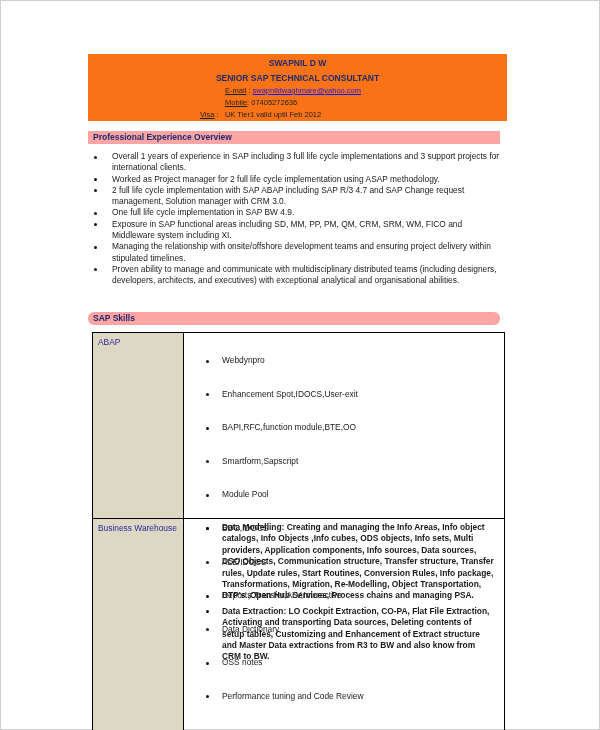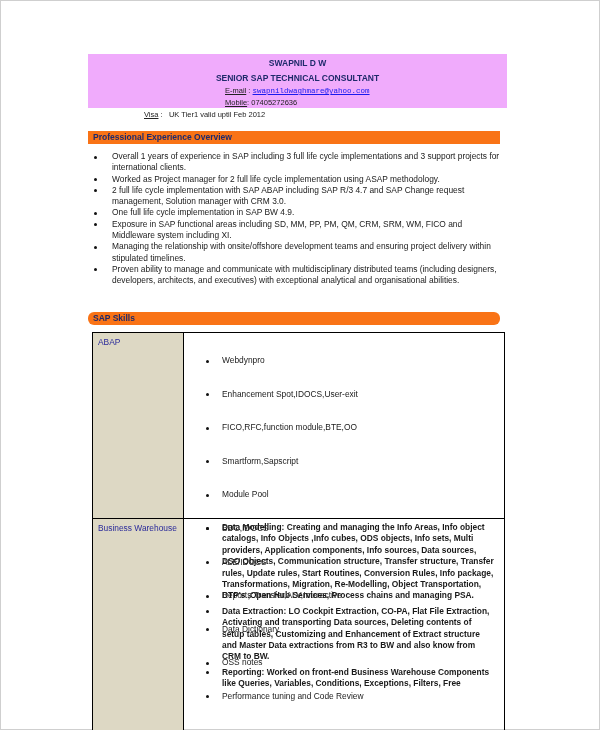--- a/index.html
+++ b/index.html
@@ -5,35 +5,35 @@
   html, body { margin: 0; padding: 0; }
   body {
     width: 600px; height: 730px; background: #ffffff; position: relative; overflow: hidden;
     font-family: "Liberation Sans", sans-serif; color: #111;
   }
   .page-frame {
     position: absolute; left: 0; top: 0; width: 598px; height: 728px;
     border: 1px solid #cfcfcf;
   }
   .header-box {
-    position: absolute; left: 88px; top: 54px; width: 419px; height: 54px;
-    background: #f0abfc;
+    position: absolute; left: 88px; top: 54px; width: 419px; height: 67px;
+    background: #f97316;
     font-size: 8px; line-height: 13px;
   }
   .hdr-name, .hdr-title {
     text-align: center; font-weight: bold; color: #1f2a6b; font-size: 8.5px;
   }
   .hdr-name { margin-top: 2px; height: 15px; line-height: 15px; }
   .hdr-title { height: 14px; line-height: 14px; }
   .hdr-line { padding-left: 137px; height: 12px; line-height: 12px; color: #222; font-size: 7.5px; }
   .hdr-line .lbl { text-decoration: underline; }
-  .hdr-line a { color: #1a1aee; text-decoration: underline; font-family: Liberation Mono, monospace; }
+  .hdr-line a { color: #1a1aee; text-decoration: underline; }
   .section-bar {
     position: absolute; left: 88px; width: 412px; height: 13px;
-    background: #f97316;
+    background: #fca5a5;
     font-size: 8.5px; font-weight: bold; color: #1f2a6b;
     line-height: 13px; padding-left: 5px; box-sizing: border-box;
   }
   .exp-list {
     position: absolute; left: 90px; top: 151px; width: 415px;
     margin: 0; padding: 0; list-style: none;
     font-size: 8.4px; line-height: 11.3px; color: #1a1a1a;
   }
   .exp-list li { position: relative; padding-left: 22px; }
   .exp-list li::before {
@@ -76,21 +76,21 @@
 
 <div class="header-box">
   <div class="hdr-name">SWAPNIL D W</div>
   <div class="hdr-title">SENIOR SAP TECHNICAL CONSULTANT</div>
   <div class="hdr-line">
     <span class="lbl">E-mail</span><span> : </span><a>swapnildwaghmare@yahoo.com</a>
   </div>
   <div class="hdr-line">
     <span class="lbl">Mobile</span><span>: </span><span>07405272636</span>
   </div>
-  <div class="hdr-line" style="padding-left:56px;">
+  <div class="hdr-line" style="padding-left:112px;">
     <span class="lbl">Visa</span><span style="white-space:pre;"> :   </span><span>UK Tier1 valid uptil Feb 2012</span>
   </div>
 </div>
 
 <div class="section-bar" style="top:131px;">Professional Experience Overview</div>
 
 <ul class="exp-list">
   <li>Overall 1 years of experience in SAP including 3 full life cycle implementations and 3 support projects for international clients.</li>
   <li>Worked as Project manager for 2 full life cycle implementation using ASAP methodology.</li>
   <li>2 full life cycle implementation with SAP ABAP including SAP R/3 4.7 and SAP Change request management, Solution manager with CRM 3.0.</li>
@@ -101,32 +101,31 @@
 </ul>
 
 <div class="section-bar" style="top:312px;border-radius:6px;">SAP Skills</div>
 
 <div class="skills-table">
   <div class="skill-row row-abap">
     <div class="skill-cat">ABAP</div>
     <ul class="skill-items">
       <li>Webdynpro</li>
       <li>Enhancement Spot,IDOCS,User-exit</li>
-      <li>FICO,RFC,function module,BTE,OO</li>
+      <li>BAPI,RFC,function module,BTE,OO</li>
       <li>Smartform,Sapscript</li>
       <li>Module Pool</li>
       <li>BDC,IDOCS</li>
       <li>ALE/IDOCS</li>
       <li>Reports:Transfer,ALV,Interactive</li>
       <li>Data Dictionary</li>
       <li>OSS notes</li>
       <li>Performance tuning and Code Review</li>
     </ul>
   </div>
   <div class="skill-row row-bw">
     <div class="skill-cat">Business Warehouse</div>
     <ul class="skill-items">
       <li>Data Modelling: Creating and managing the Info Areas, Info object catalogs, Info Objects ,Info cubes, ODS objects, Info sets, Multi providers, Application components, Info sources, Data sources,  DSO Objects, Communication structure, Transfer structure, Transfer rules, Update rules, Start Routines, Conversion Rules, Info package, Transformations, Migration, Re-Modelling, Object Transportation, DTP's ,Open Hub Services,  Process chains and managing PSA.</li>
       <li>Data Extraction: LO Cockpit Extraction, CO-PA, Flat File Extraction, Activating and transporting Data sources, Deleting contents of setup tables, Customizing and Enhancement of Extract structure and Master Data extractions from R3 to BW and also know from CRM to BW.</li>
-      <li>Reporting: Worked on front-end Business Warehouse Components like Queries, Variables, Conditions, Exceptions, Filters, Free</li>
     </ul>
   </div>
 </div>
 
 </body></html>

